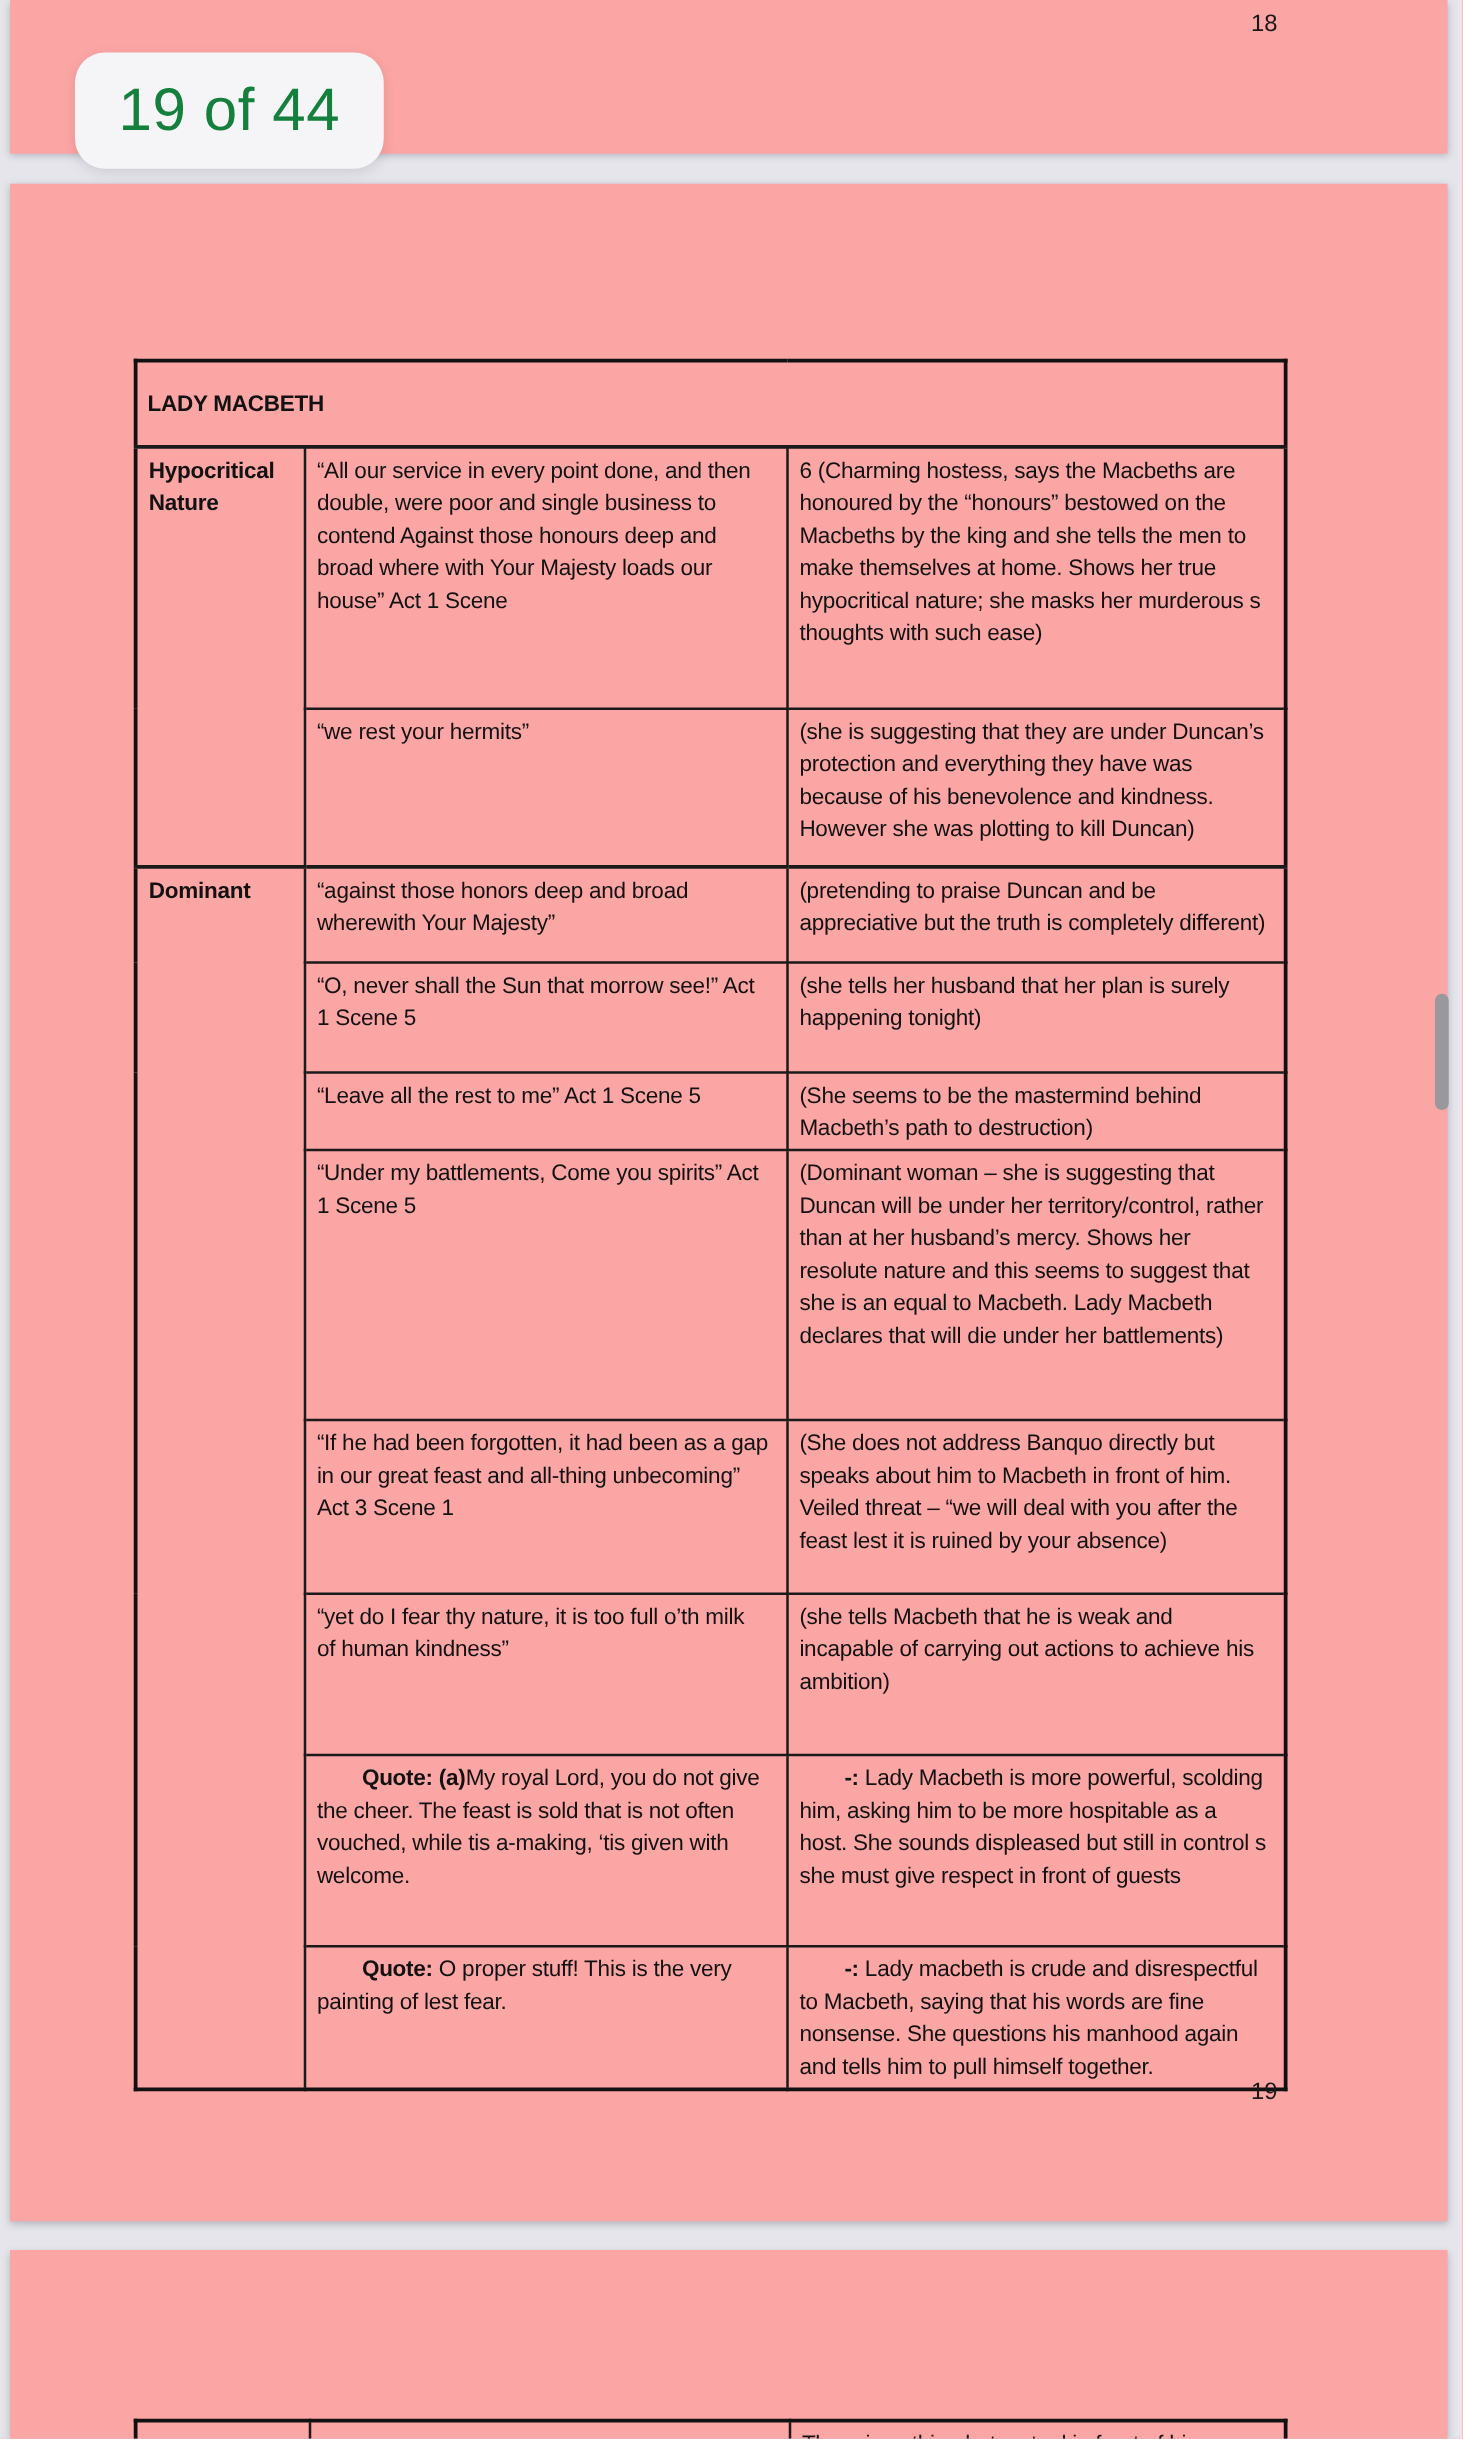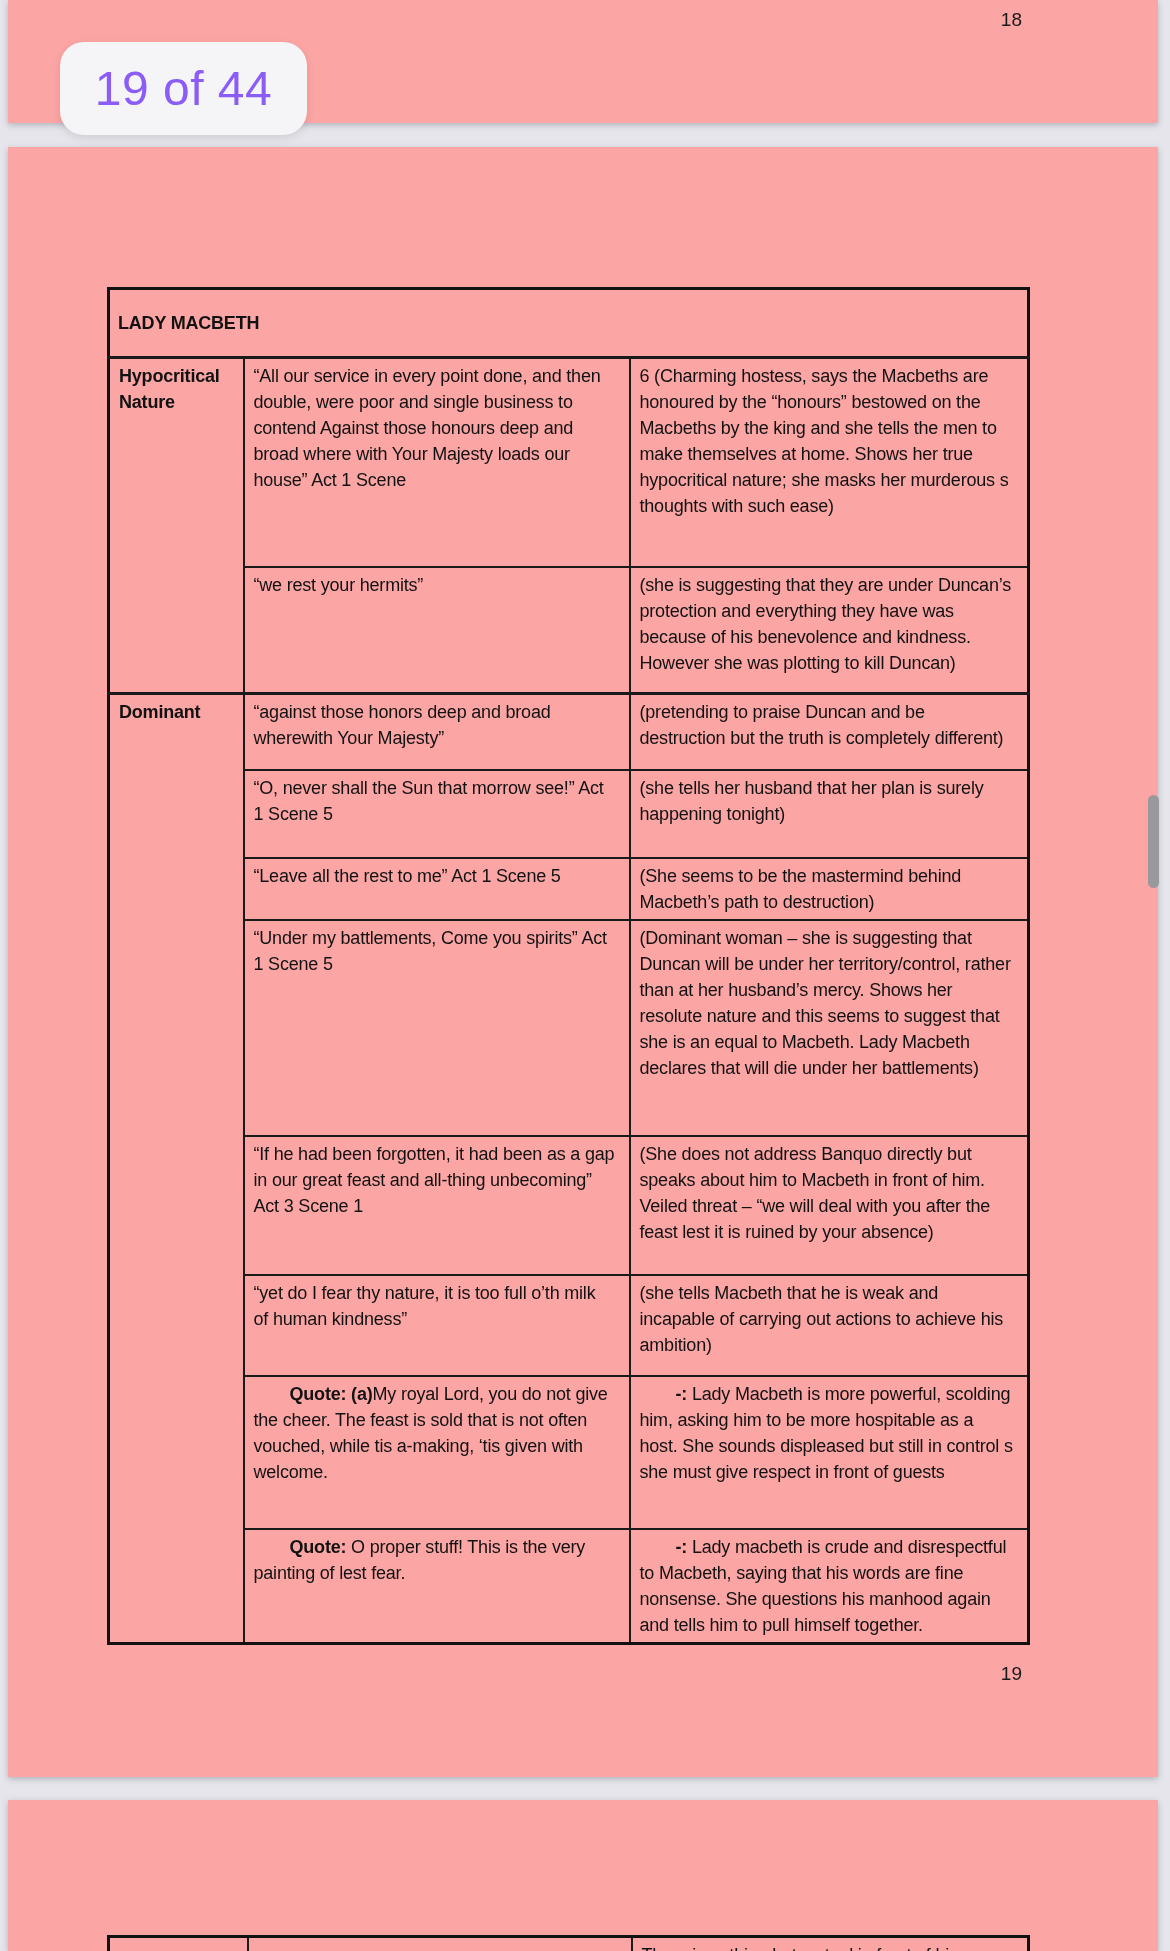--- a/index.html
+++ b/index.html
@@ -39,21 +39,21 @@
     width: 247px; height: 93px;
     background: #f5f5f7;
     border-radius: 24px;
     box-shadow: 0 3px 10px rgba(0,0,0,.10);
     display: flex; align-items: center; justify-content: center;
     z-index: 10;
   }
   .page-indicator span {
     font-size: 48px;
     font-weight: 500;
-    color: #8b5cf6;
+    color: #15803d;
     letter-spacing: .5px;
   }
 
   .scroll-thumb {
     position: absolute;
     left: 1148px; top: 795px;
     width: 11px; height: 93px;
     border-radius: 6px;
     background: #98989d;
     z-index: 11;
@@ -100,21 +100,21 @@
   .pfx { font-weight: bold; margin-left: 36px; }
 
   
   .rh1  { height: 209px; }
   .rh2  { height: 127px; }
   .rh3  { height: 76px;  }
   .rh4  { height: 88px;  }
   .rh5  { height: 52px;  }
   .rh6  { height: 216px; }
   .rh7  { height: 139px; }
-  .rh8  { height: 101px; }
+  .rh8  { height: 129px; }
   .rh9  { height: 153px; }
   .rh10 { height: 109px; }
   .rh-partial { height: 140px; }
 </style>
 </head>
 <body>
 
 <div class="page" id="page-prev">
   <div class="page-number">18</div>
 </div>
@@ -143,21 +143,21 @@
       <td class="rh1"><span>6 (Charming hostess, says the Macbeths are honoured by the “honours” bestowed on the Macbeths by the king and she tells the men to make themselves at home. Shows her true hypocritical nature; she masks her murderous s thoughts with such ease)</span></td>
     </tr>
     <tr>
       <td class="rh2"><span>“we rest your hermits”</span></td>
       <td class="rh2"><span>(she is suggesting that they are under Duncan’s protection and everything they have was because of his benevolence and kindness. However she was plotting to kill Duncan)</span></td>
     </tr>
 
     <tr class="section-start">
       <td rowspan="8" class="theme-cell">Dominant</td>
       <td class="rh3"><span>“against those honors deep and broad wherewith Your Majesty”</span></td>
-      <td class="rh3"><span>(pretending to praise Duncan and be destruction but the truth is completely different)</span></td>
+      <td class="rh3"><span>(pretending to praise Duncan and be appreciative but the truth is completely different)</span></td>
     </tr>
     <tr>
       <td class="rh4"><span>“O, never shall the Sun that morrow see!” Act 1 Scene 5</span></td>
       <td class="rh4"><span>(she tells her husband that her plan is surely happening tonight)</span></td>
     </tr>
     <tr>
       <td class="rh5"><span>“Leave all the rest to me” Act 1 Scene 5</span></td>
       <td class="rh5"><span>(She seems to be the mastermind behind Macbeth’s path to destruction)</span></td>
     </tr>
     <tr>

